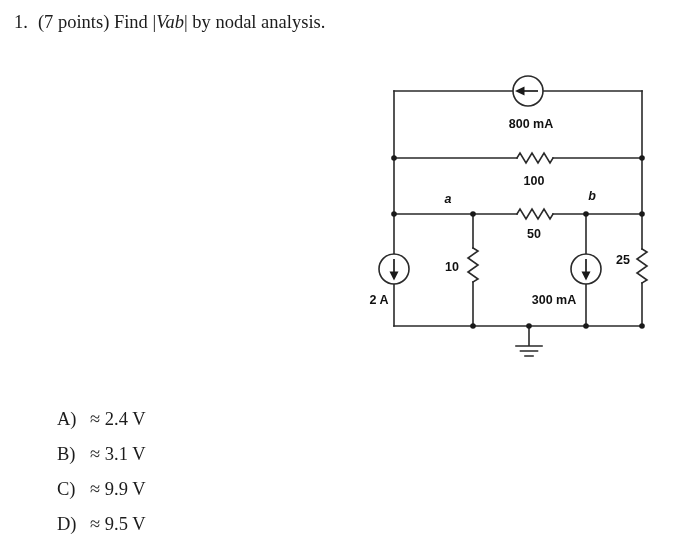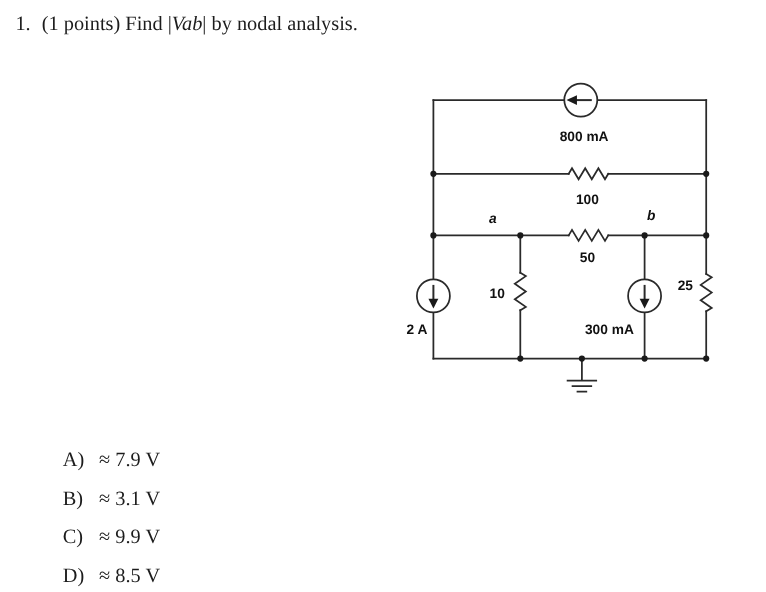--- a/index.html
+++ b/index.html
@@ -59,21 +59,21 @@
     display: inline-block;
     width: 33px;
   }
 </style>
 </head>
 <body>
 
 <div class="page">
 
   <div class="question">
-    <span class="qnum">1.</span><span><span>(1 points) Find |</span><i>Vab</i><span>| by nodal analysis.</span></span>
+    <span class="qnum">1.</span><span><span>(7 points) Find |</span><i>Vab</i><span>| by nodal analysis.</span></span>
   </div>
 
   <svg class="circuit-svg" width="696" height="538" viewBox="0 0 696 538">
     <g stroke="#2a2a2a" stroke-width="1.6" fill="none" stroke-linecap="square">
 
       <path d="M394 91 H642"></path>
       <path d="M394 91 V326"></path>
       <path d="M642 91 V249"></path>
       <path d="M642 283 V326"></path>
       <path d="M394 326 H642"></path>
@@ -132,29 +132,29 @@
     <text x="534" y="238" text-anchor="middle">50</text>
     <text x="459" y="271" text-anchor="end">10</text>
     <text x="630" y="264" text-anchor="end">25</text>
     <text x="379" y="304" text-anchor="middle">2 A</text>
     <text x="554" y="304" text-anchor="middle">300 mA</text>
   </svg>
 
   <div class="answers">
     <div class="answer-row">
       <span class="answer-label">A)</span>
-      <span class="answer-value">≈ 7.9 V</span>
+      <span class="answer-value">≈ 2.4 V</span>
     </div>
     <div class="answer-row">
       <span class="answer-label">B)</span>
       <span class="answer-value">≈ 3.1 V</span>
     </div>
     <div class="answer-row">
       <span class="answer-label">C)</span>
       <span class="answer-value">≈ 9.9 V</span>
     </div>
     <div class="answer-row">
       <span class="answer-label">D)</span>
-      <span class="answer-value">≈ 8.5 V</span>
+      <span class="answer-value">≈ 9.5 V</span>
     </div>
   </div>
 
 </div>
 
 </body></html>

